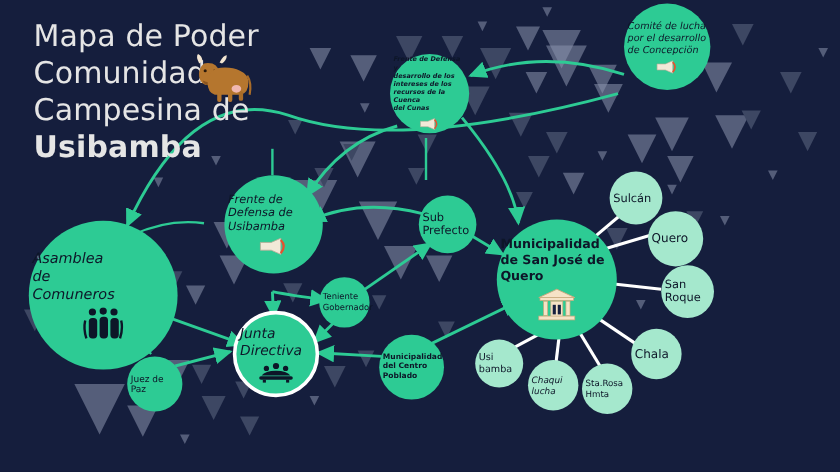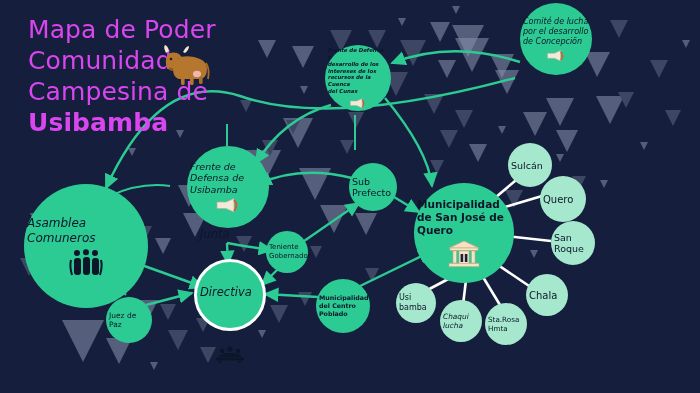--- a/index.html
+++ b/index.html
@@ -11,39 +11,39 @@
     font-family:"DejaVu Sans", sans-serif;
   }
   #bgtri,#edges{position:absolute;left:0;top:0;width:700px;height:393px;}
   #bgtri{z-index:1}
   #edges{z-index:2}
   #nodes{position:absolute;left:0;top:0;width:700px;height:393px;z-index:3}
 
   
   .title{
     position:absolute;left:28px;top:14px;width:290px;z-index:4;
-    color:#d946ef;
+    color:#e5e5e5;
     font-family:"DejaVu Sans", sans-serif;
     font-size:25px;line-height:31px;font-weight:400;
     letter-spacing:.1px;
   }
   .title .b{font-weight:bold;}
   .cow{position:absolute;left:152px;top:43px;width:60px;height:42px;z-index:5;}
 
   
   .node{
     position:absolute;border-radius:50%;
     display:flex;flex-direction:column;align-items:center;justify-content:center;
     box-sizing:border-box;
     color:#0d1628;
   }
   .node .lbl{display:block;width:100%;padding:0 3px;box-sizing:border-box;}
   .n-green{background:#2dcb94;}
   .n-mint{background:#a5e8cd;}
-  .ring{border:3px solid #ffffff;gap:44px;}
+  .ring{border:3px solid #ffffff;}
   .ico{display:block;line-height:0;margin-top:3px;}
   .italic{font-style:italic;}
   .bold{font-weight:bold;}
 </style>
 </head>
 <body>
 
 <div id="stage">
 
   <svg id="bgtri" viewBox="0 0 700 393">
@@ -198,20 +198,21 @@
       <path d="M452,277 L420,294"></path>
       <path d="M466,280 L463,305"></path>
       <path d="M483,277 L500,305"></path>
     </g>
   </svg>
 
   <div id="nodes">
 
     <div class="node n-green" style="left:24px;top:184px;width:124px;height:124px;font-size:12px;line-height:15px;">
       <span class="lbl italic">Asamblea</span>
+      <span class="lbl italic">de</span>
       <span class="lbl italic">Comuneros</span>
       <span class="ico">
         <svg width="34" height="28" viewBox="0 0 34 28">
           <circle cx="8" cy="4" r="3" fill="#0d1628"></circle>
             <circle cx="17" cy="3.2" r="3" fill="#0d1628"></circle>
             <circle cx="26" cy="4" r="3" fill="#0d1628"></circle>
           <rect x="5" y="9" width="7" height="17" rx="3" fill="#0d1628"></rect>
           <rect x="14" y="8" width="7" height="18" rx="3" fill="#0d1628"></rect>
           <rect x="23" y="9" width="7" height="17" rx="3" fill="#0d1628"></rect>
           <path d="M2,11 q-1.6,7 1,15" stroke="#0d1628" stroke-width="2" fill="none"></path>

